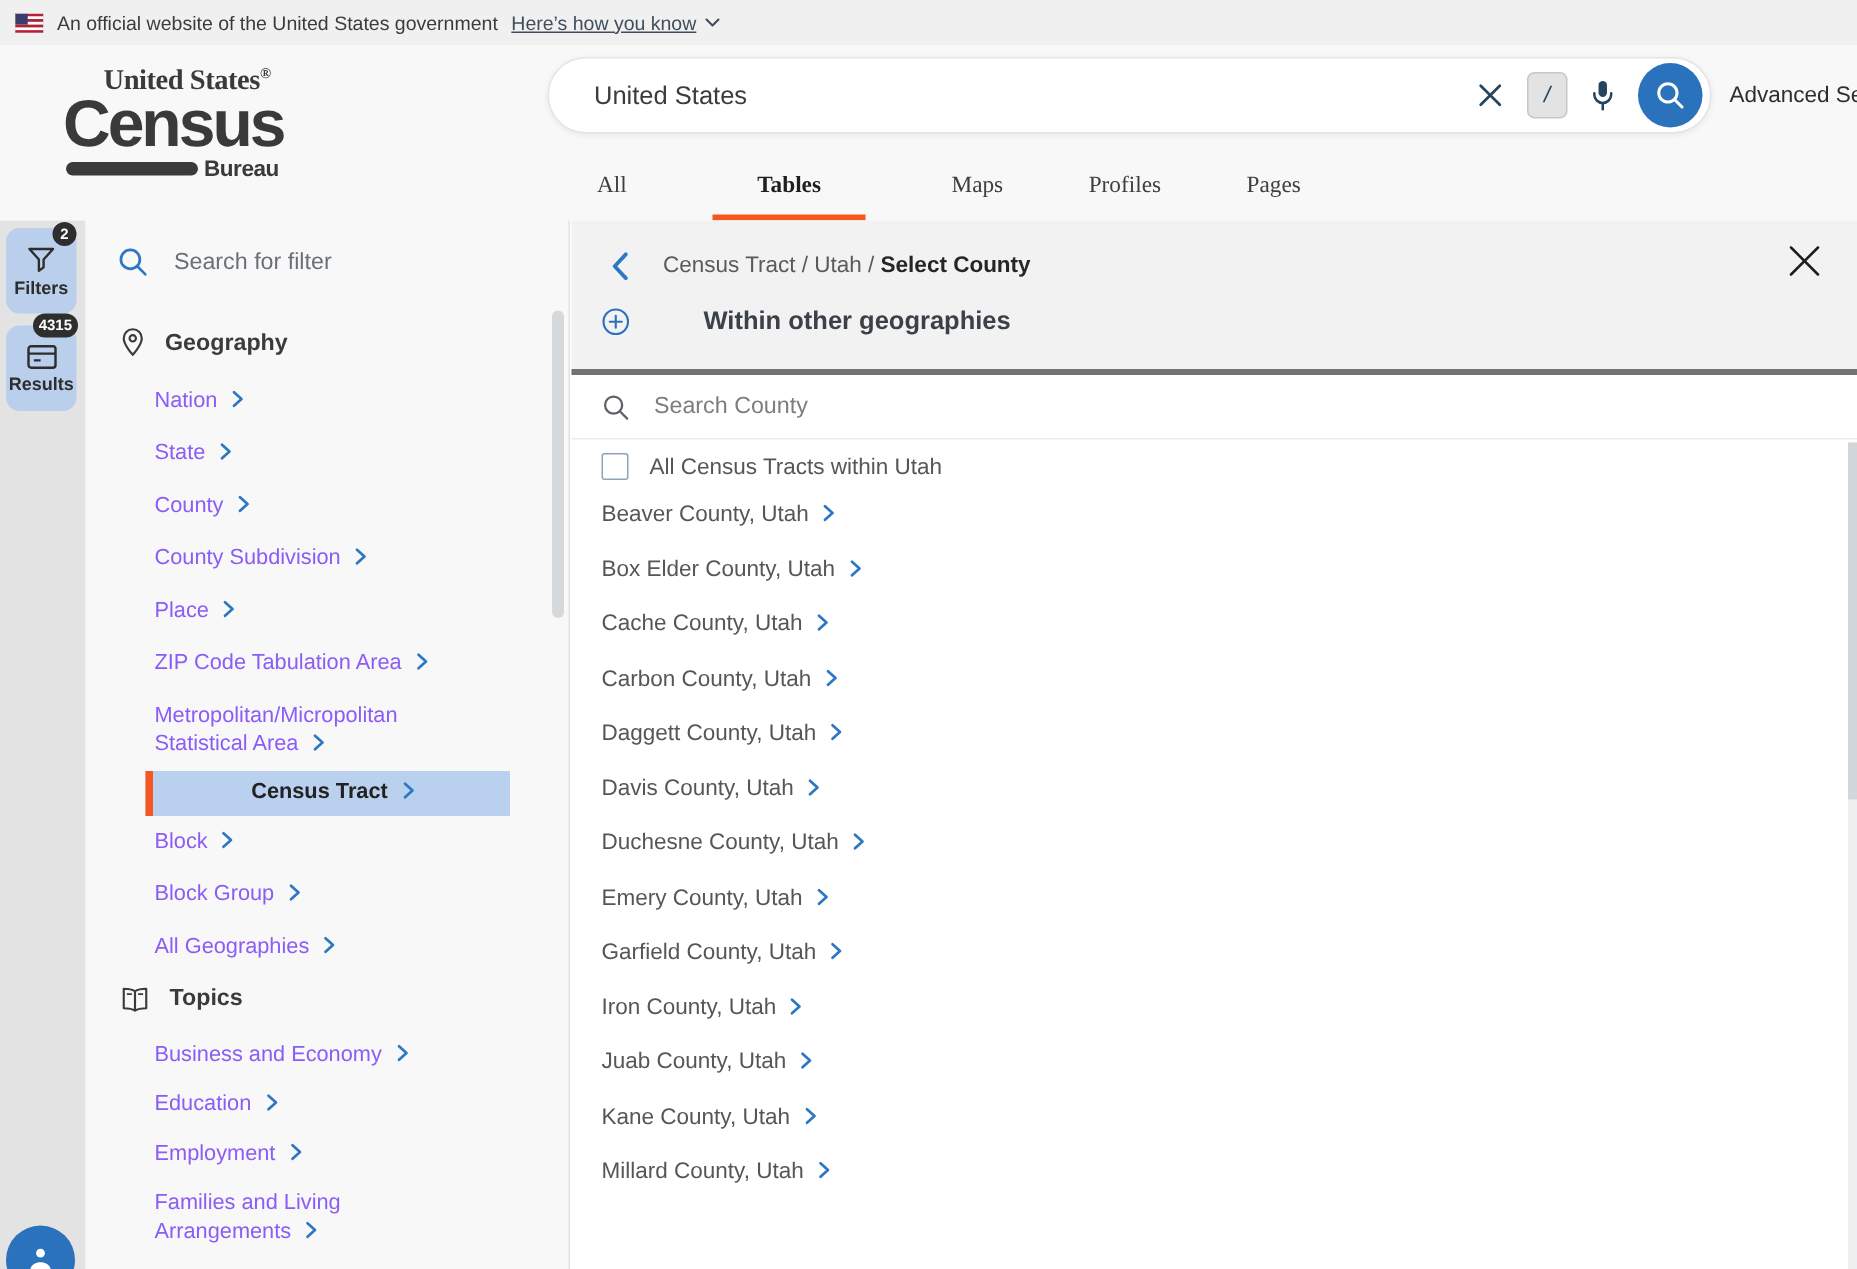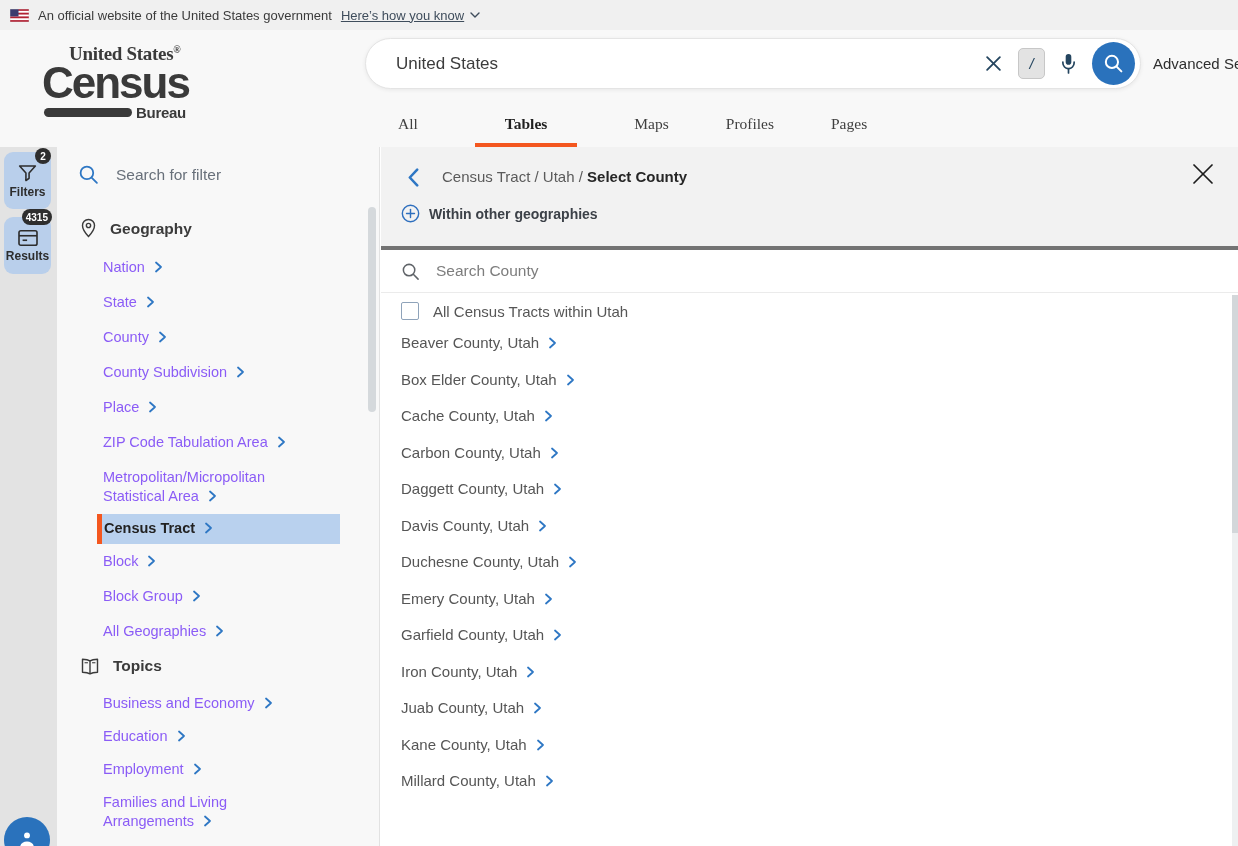--- a/index.html
+++ b/index.html
@@ -92,35 +92,35 @@
   .sidebar-search input::placeholder { color:#68707a; opacity:1; }
   .group-heading { display:flex; align-items:flex-end; gap:13px; margin:33px 0 0 23px;
     font-weight:700; font-size:15.5px; color:#3b3b3b; }
   .group-heading.second { margin-top:8px; }
   .items { margin:12px 0 0 46px; width:205px; }
   .side-item { font-size:14.5px; color:#8b5cf6; padding:8px 0; line-height:19px; cursor:pointer; }
   .side-item .chev { display:inline-block; margin-left:9px; vertical-align:-1px; }
   .side-item.selected {
     background:#b9d1ee; border-left:5px solid #f4571f;
     margin-left:-6px; width:243px; padding:5px 0 6px 2px;
-    font-weight:700; color:#222222;
+    font-weight:700; color:#222222;text-align:center;
   }
   .topics .side-item { padding:7px 0; }
   .sidebar-thumb { position:absolute; right:3px; top:60px; width:8px; height:205px;
     border-radius:4px; background:#d5d9dc; cursor:pointer; }
 
   
   .main { position:absolute; left:381px; top:147px; width:857px; height:699px; background:#fff; }
   .panel-header { position:relative; height:103px; background:#f2f2f2; border-bottom:4px solid #737373; }
   .back-btn { position:absolute; left:27px; top:21px; cursor:pointer; background:none; border:none; }
   .breadcrumb { position:absolute; left:61px; top:21px; font-size:15px; color:#5a5a5a; }
   .breadcrumb b { color:#262626; }
   .close-btn { position:absolute; right:24px; top:16px; cursor:pointer; background:none; border:none; }
   .within { position:absolute; left:20px; top:57px; display:flex; align-items:center; gap:9px; cursor:pointer; }
-  .within .within-label { font-weight:700; font-size:14px; color:#3c4148; }
+  .within .within-label { font-weight:700; font-size:17px; color:#3c4148;margin-left:40px; }
 
   .panel-search { height:43px; background:#fff; border-bottom:1px solid #ebebeb;
     display:flex; align-items:center; gap:16px; padding-left:20px; }
   .panel-search input { border:none; outline:none; background:transparent; font-family:inherit;
     font-size:15.5px; color:#4a4a4a; width:400px; }
   .panel-search input::placeholder { color:#7d7d7d; opacity:1; }
 
   .geo-list { position:relative; padding-top:4px; }
   .check-row { display:flex; align-items:center; gap:14px; padding:5px 0 5px 20px; }
   .checkbox { width:18px; height:18px; background:#fff; border:1.5px solid #8fa3ba; border-radius:2px; cursor:pointer; }

